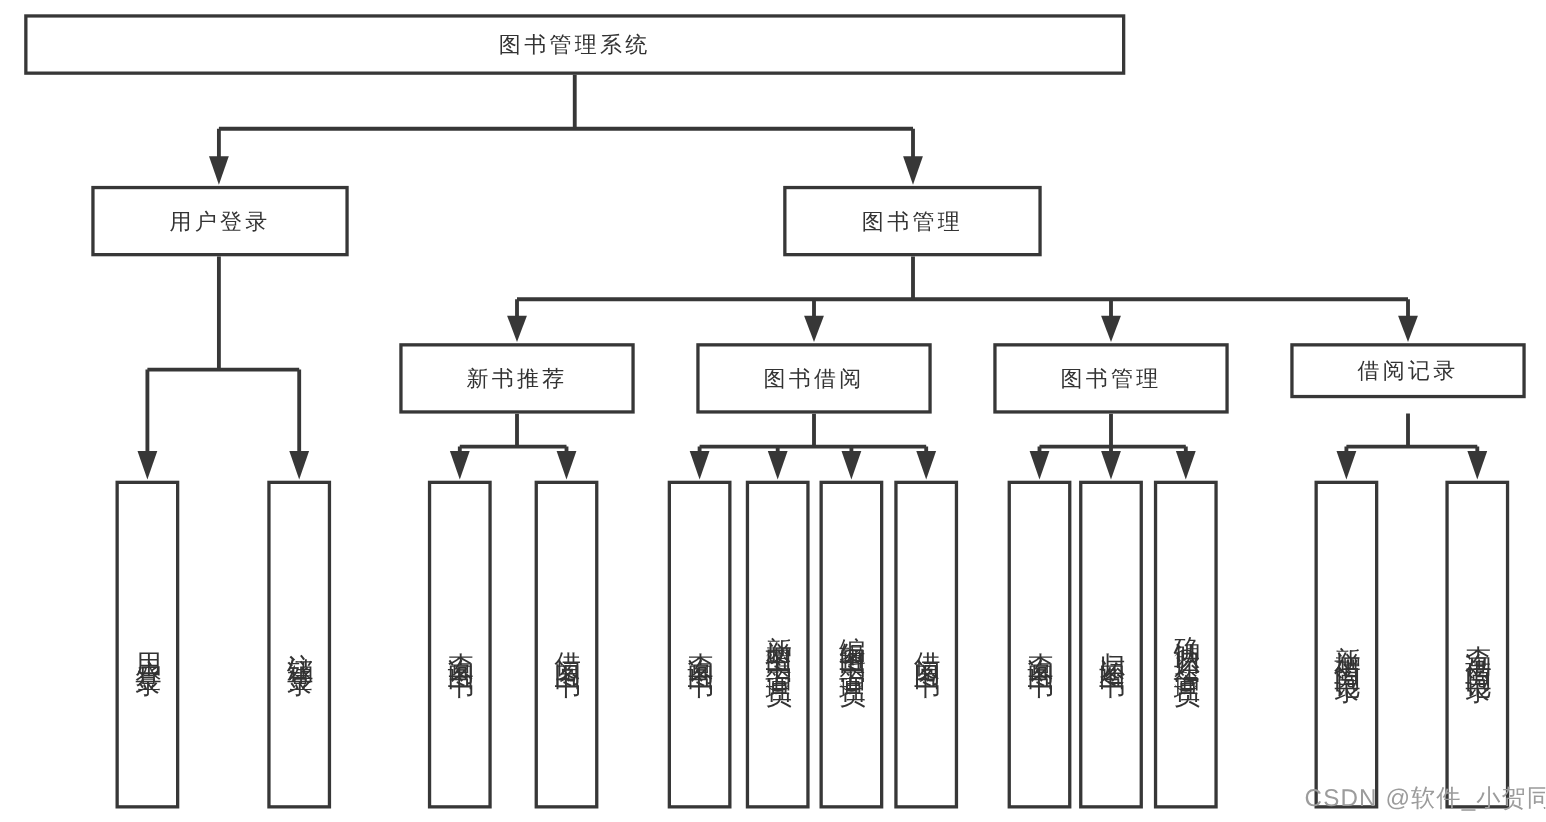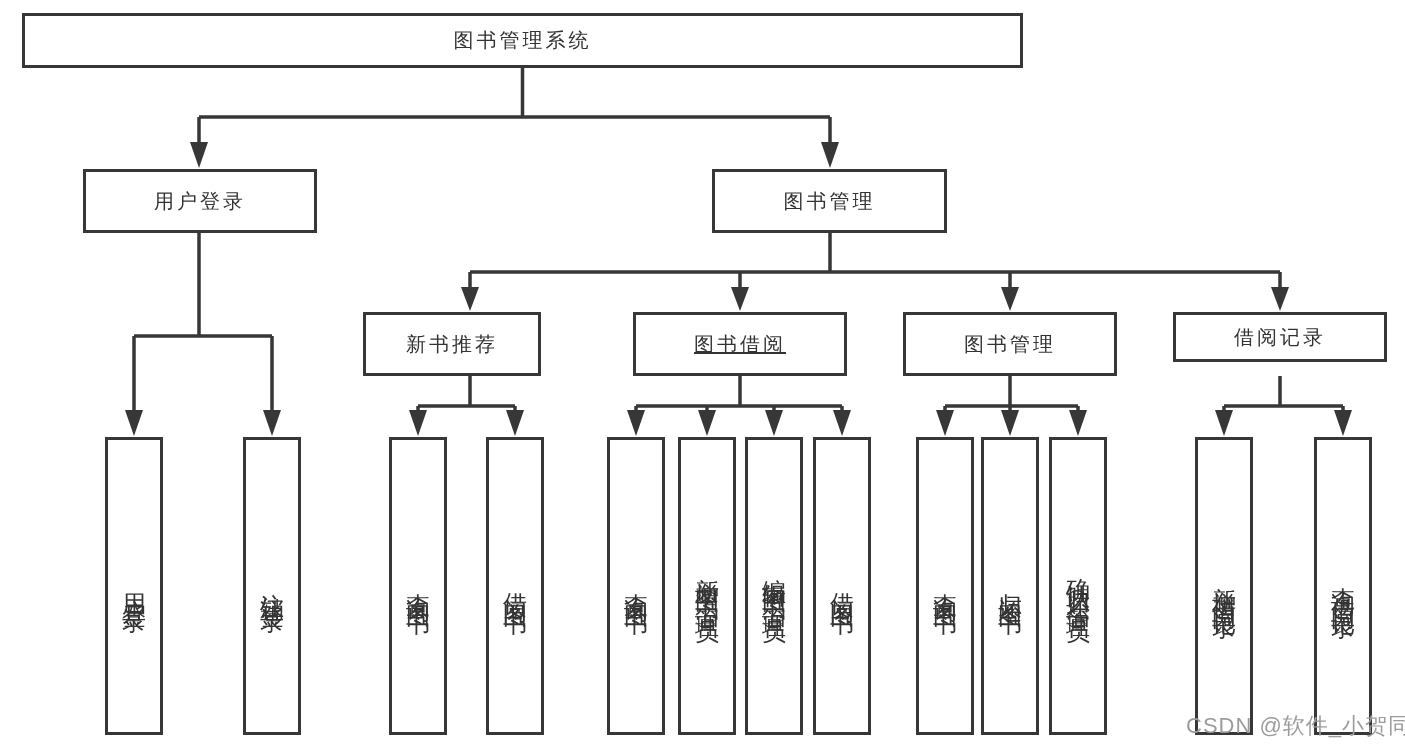--- a/index.html
+++ b/index.html
@@ -98,22 +98,22 @@
       <polygon class="arrow" points="1215,410 1233,410 1224,436"></polygon>
       <polygon class="arrow" points="1334,410 1352,410 1343,436"></polygon>
     </g>
   </svg>
 
   <div class="box h" style="left:22px;top:13px;width:1001px;height:55px;">图书管理系统</div>
 
   <div class="box h" style="left:83px;top:169px;width:234px;height:64px;">用户登录</div>
   <div class="box h" style="left:712px;top:169px;width:235px;height:64px;">图书管理</div>
 
-  <div class="box h" style="left:363px;top:312px;width:178px;height:64px;">新书推荐</div>
-  <div class="box h" style="left:633px;top:312px;width:214px;height:64px;text-decoration:underline;">图书借阅</div>
+  <div class="box h" style="left:363px;top:312px;width:214px;height:64px;">新书推荐</div>
+  <div class="box h" style="left:633px;top:312px;width:214px;height:64px;">图书借阅</div>
   <div class="box h" style="left:903px;top:312px;width:214px;height:64px;">图书管理</div>
   <div class="box h" style="left:1173px;top:312px;width:214px;height:50px;">借阅记录</div>
 
   <div class="box v" style="left:105px;top:437px;width:58px;height:298px;">
     <span class="vt">用户登录</span>
   </div>
   <div class="box v" style="left:243px;top:437px;width:58px;height:298px;">
     <span class="vt">注销登录</span>
   </div>
 

